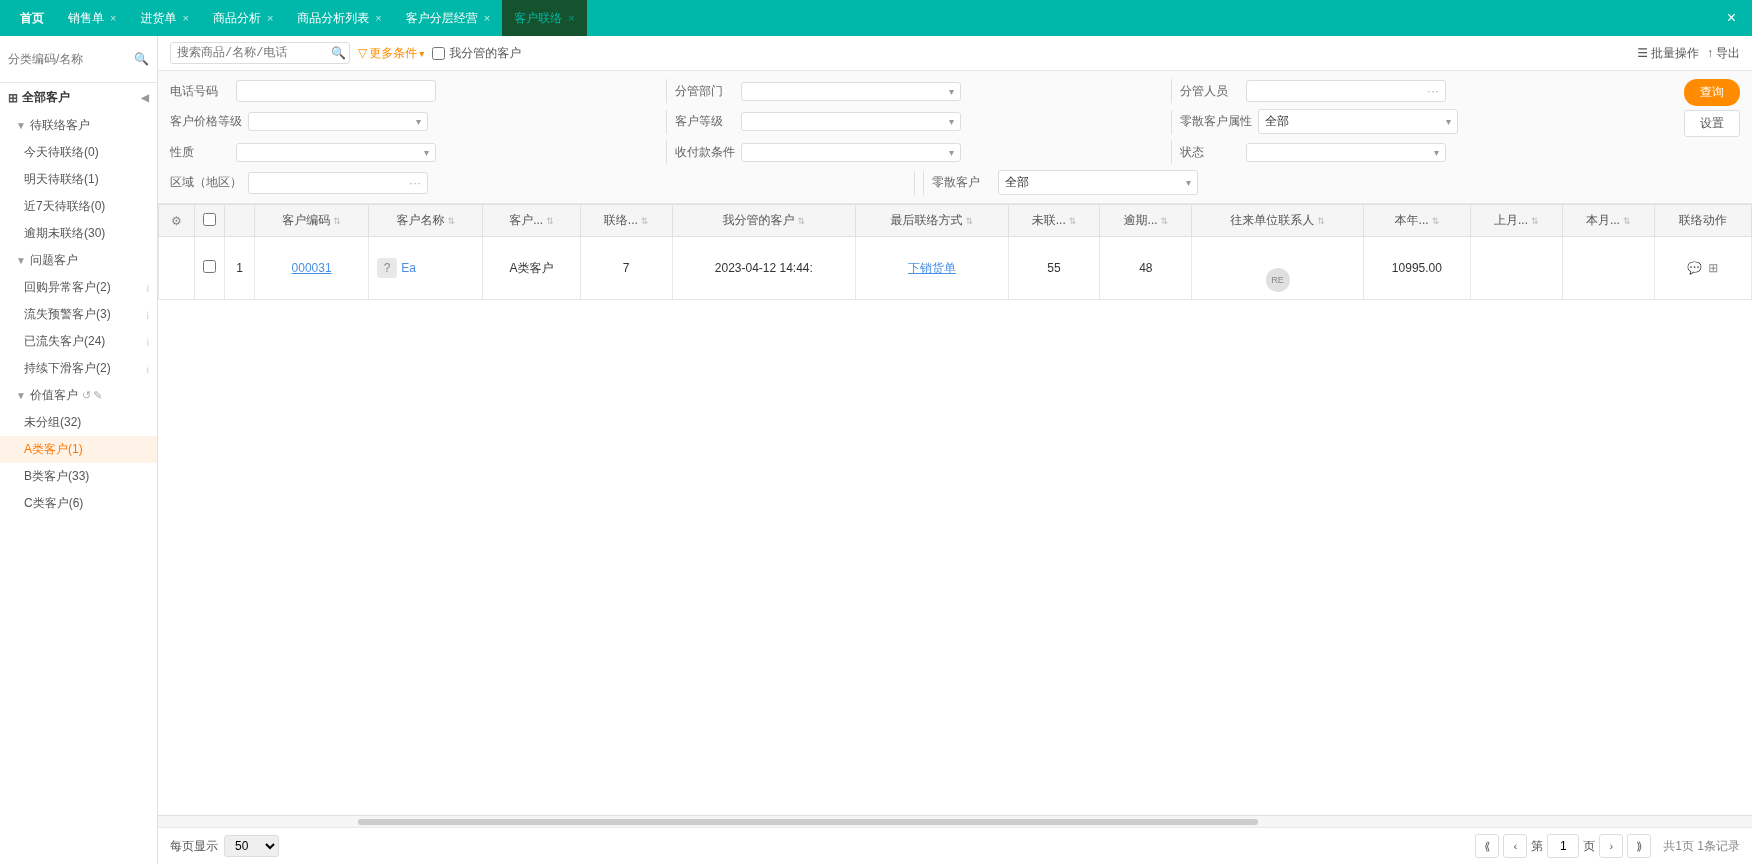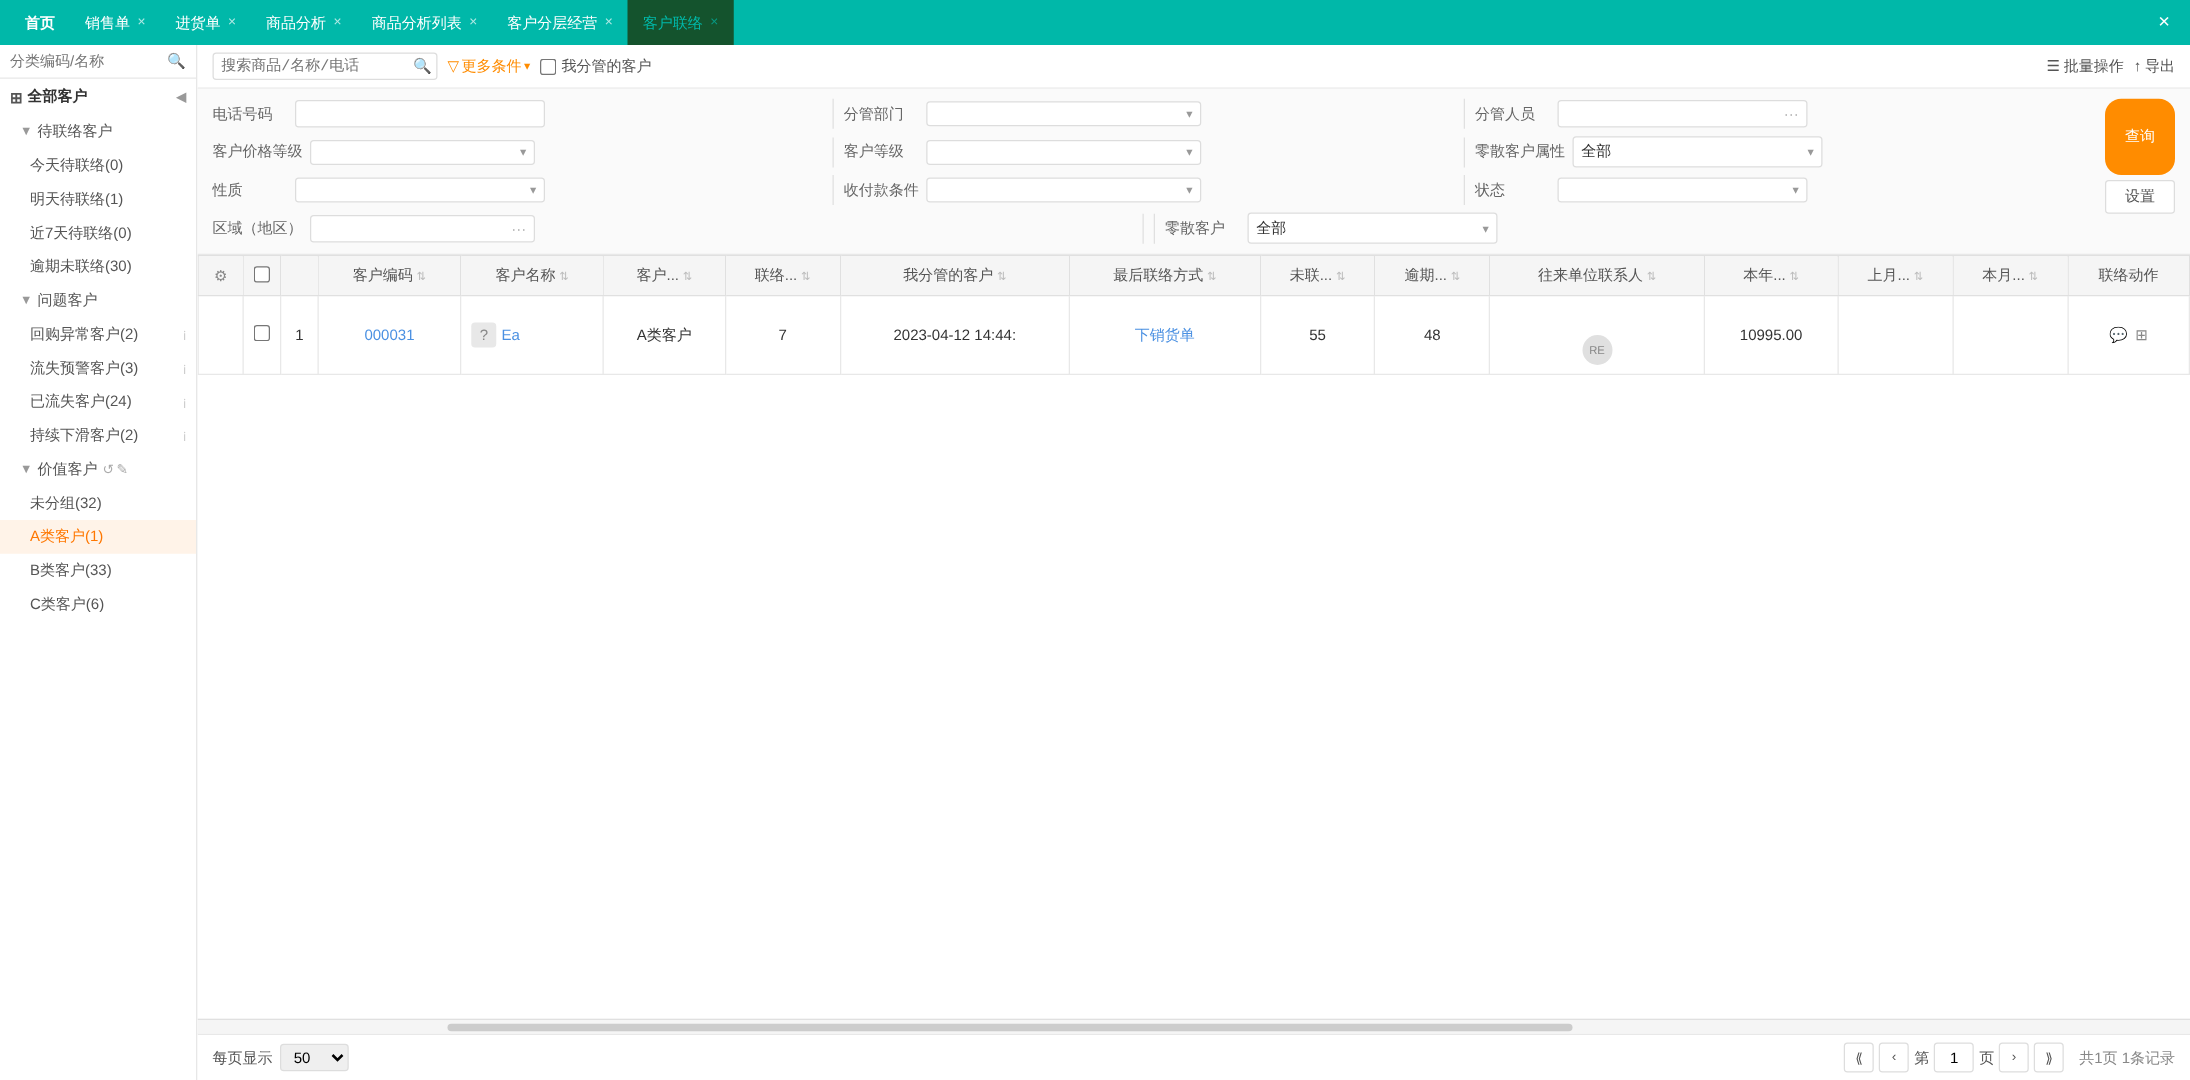--- a/index.html
+++ b/index.html
@@ -47,21 +47,21 @@
     
     
     .sidebar {
       width: 158px;
       background: white;
       border-right: 1px solid #e0e0e0;
       overflow-y: auto;
       flex-shrink: 0;
     }
     .sidebar-search {
-      padding: 6px 8px;
+      padding: 16px 8px;
       display: flex;
       align-items: center;
       border-bottom: 1px solid #e8e8e8;
     }
     .sidebar-search input {
       border: none;
       outline: none;
       font-size: 12px;
       color: #999;
       flex: 1;
@@ -208,21 +208,21 @@
     .filter-select-text { color: #999; }
     .filter-select-val { color: #333; }
     .dropdown-arrow { color: #999; font-size: 10px; }
     .filter-divider { width: 1px; background: #e0e0e0; height: 24px; }
     
     .btn-query {
       background: #ff8c00;
       color: white;
       border: none;
       border-radius: 13px;
-      padding: 22px 16px;
+      padding: 5px 16px;
       cursor: pointer;
       font-size: 12px;
     }
     .btn-setting {
       background: white;
       color: #555;
       border: 1px solid #ddd;
       border-radius: 3px;
       padding: 4px 12px;
       cursor: pointer;
@@ -309,21 +309,21 @@
       font-size: 12px;
     }
     
     
     .scroll-bar-area {
       border-top: 1px solid #e0e0e0;
       height: 12px;
       background: #f5f5f5;
     }
     
-    .link-text { color: #4a90e2; cursor: pointer; }
+    .link-text { color: #4a90e2; text-decoration: underline; cursor: pointer; }
     
     .checkbox-cell { text-align: center; }
     .settings-gear { color: #888; cursor: pointer; }
     
     .action-icons { display: flex; gap: 6px; justify-content: center; color: #888; cursor: pointer; }
     
     .name-cell { display: flex; align-items: center; gap: 4px; }
     .name-avatar { 
       width: 20px; height: 20px; 
       background: #e8e8e8; 

